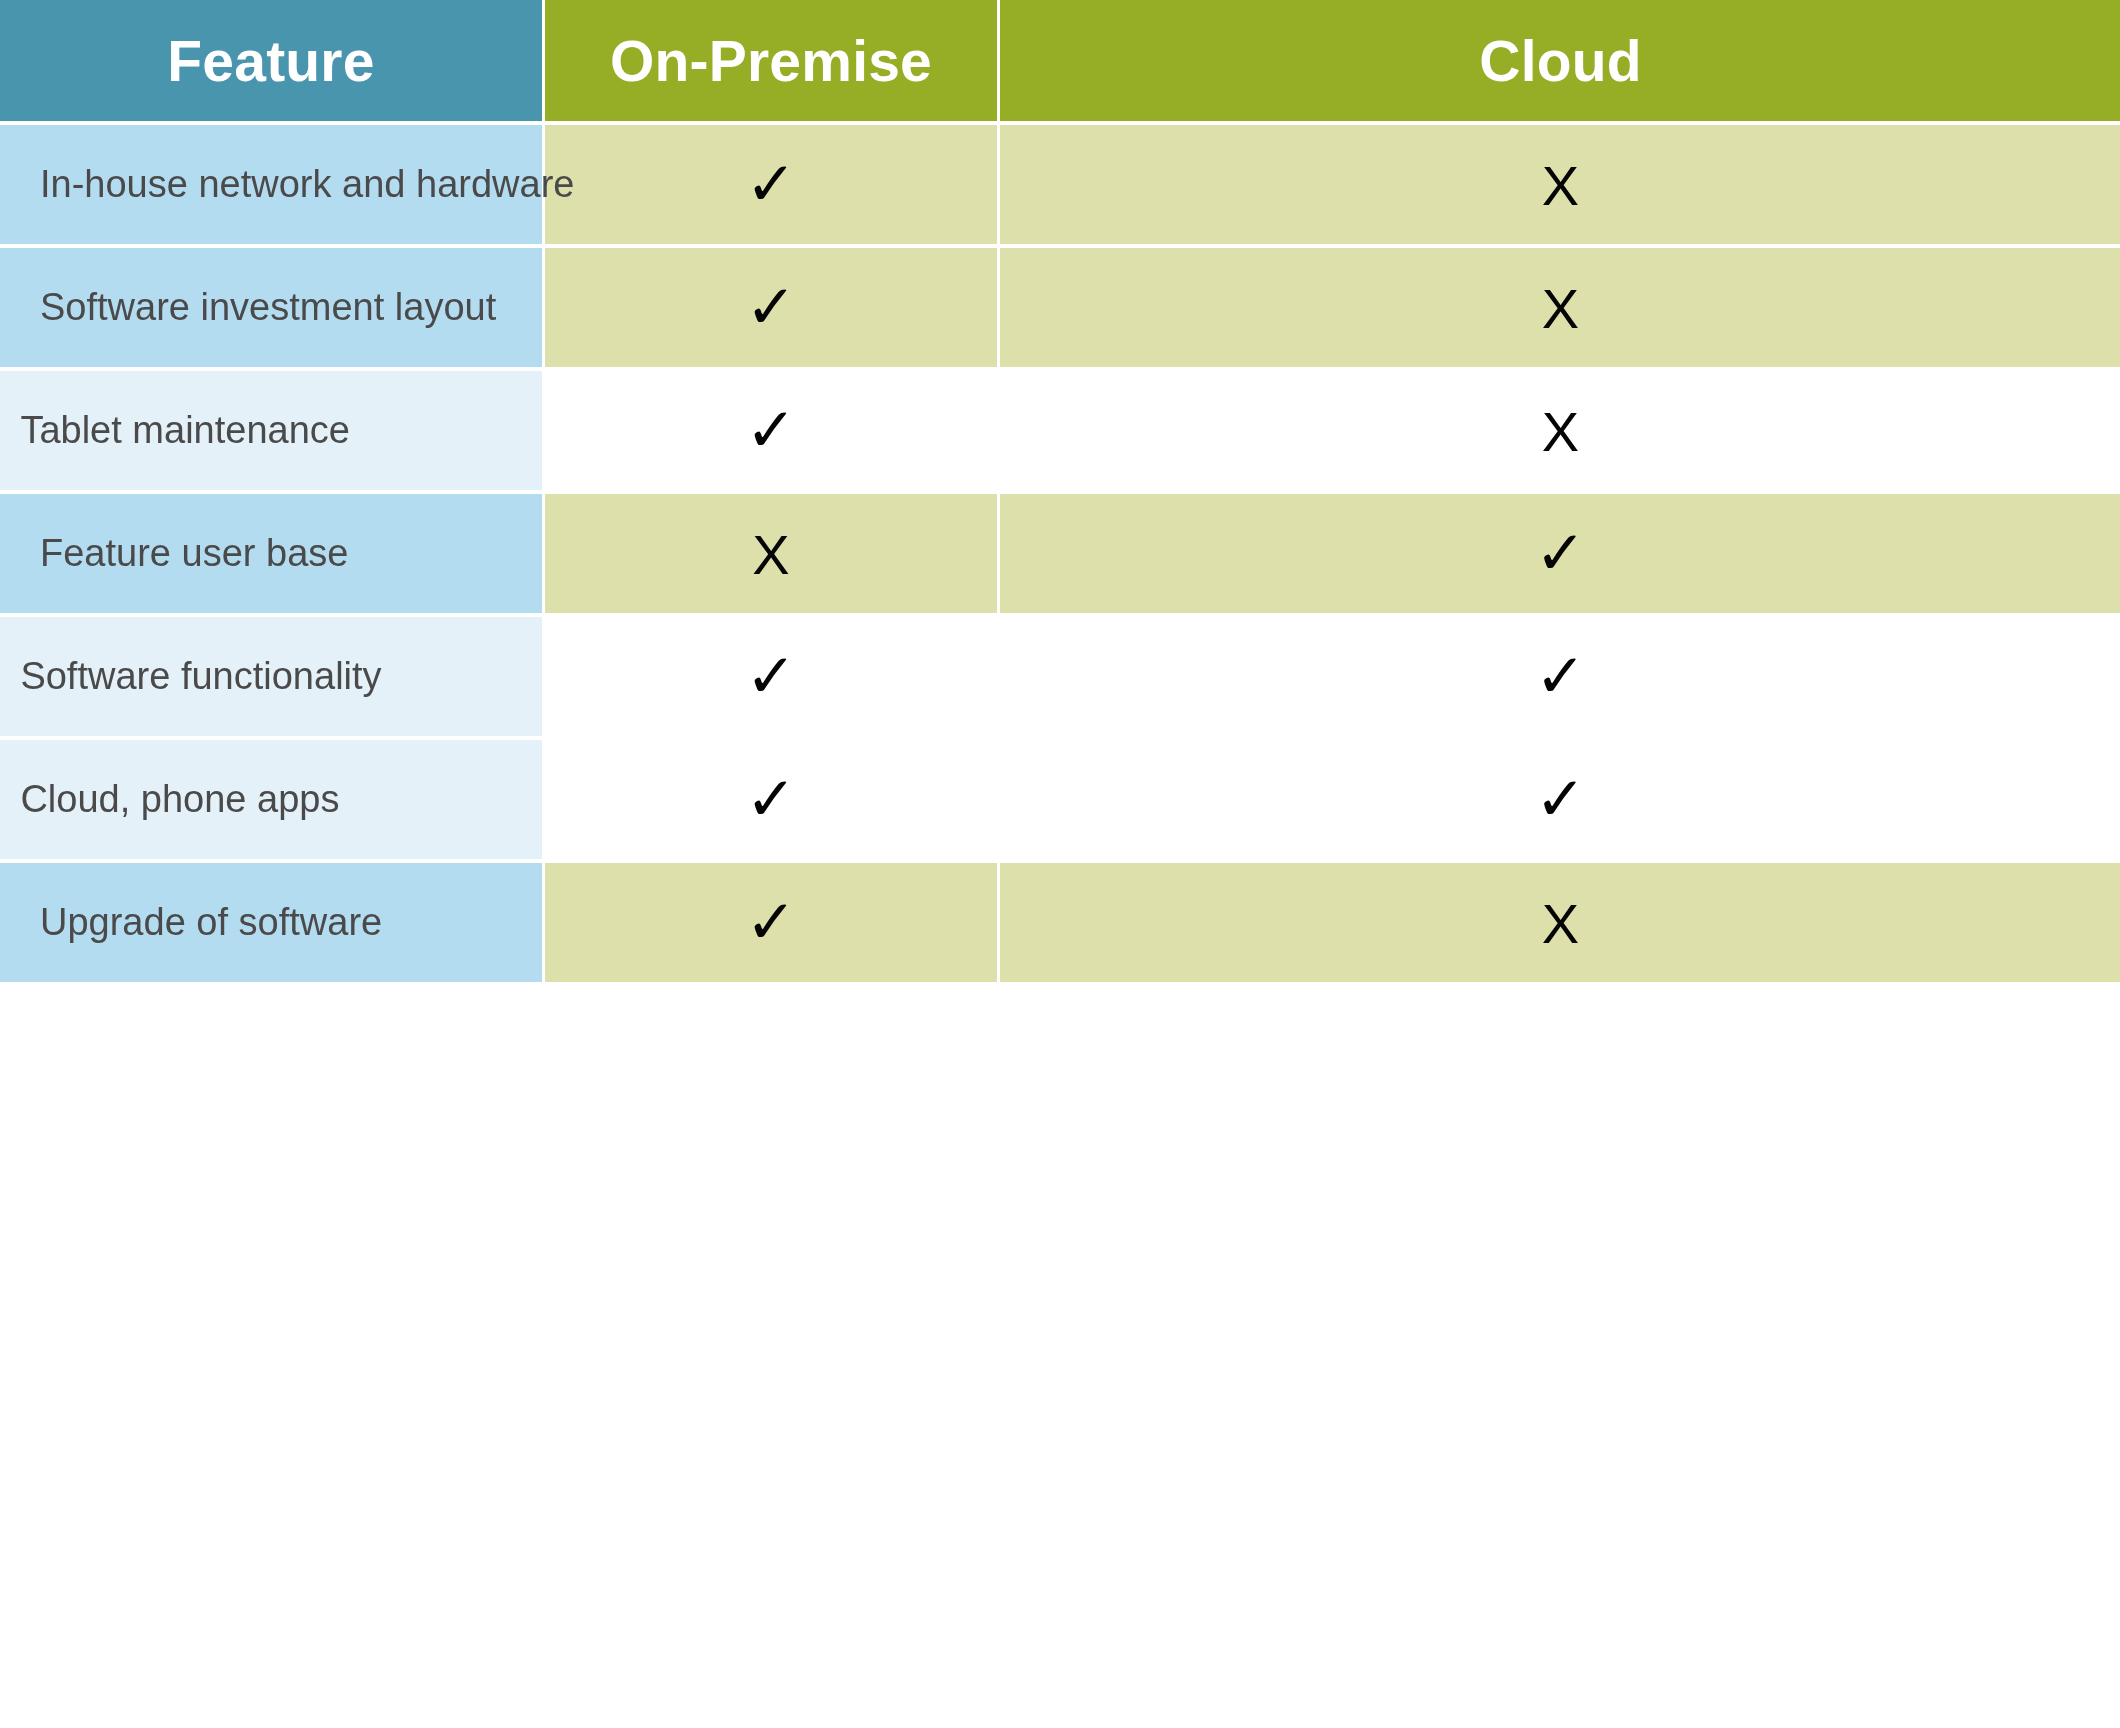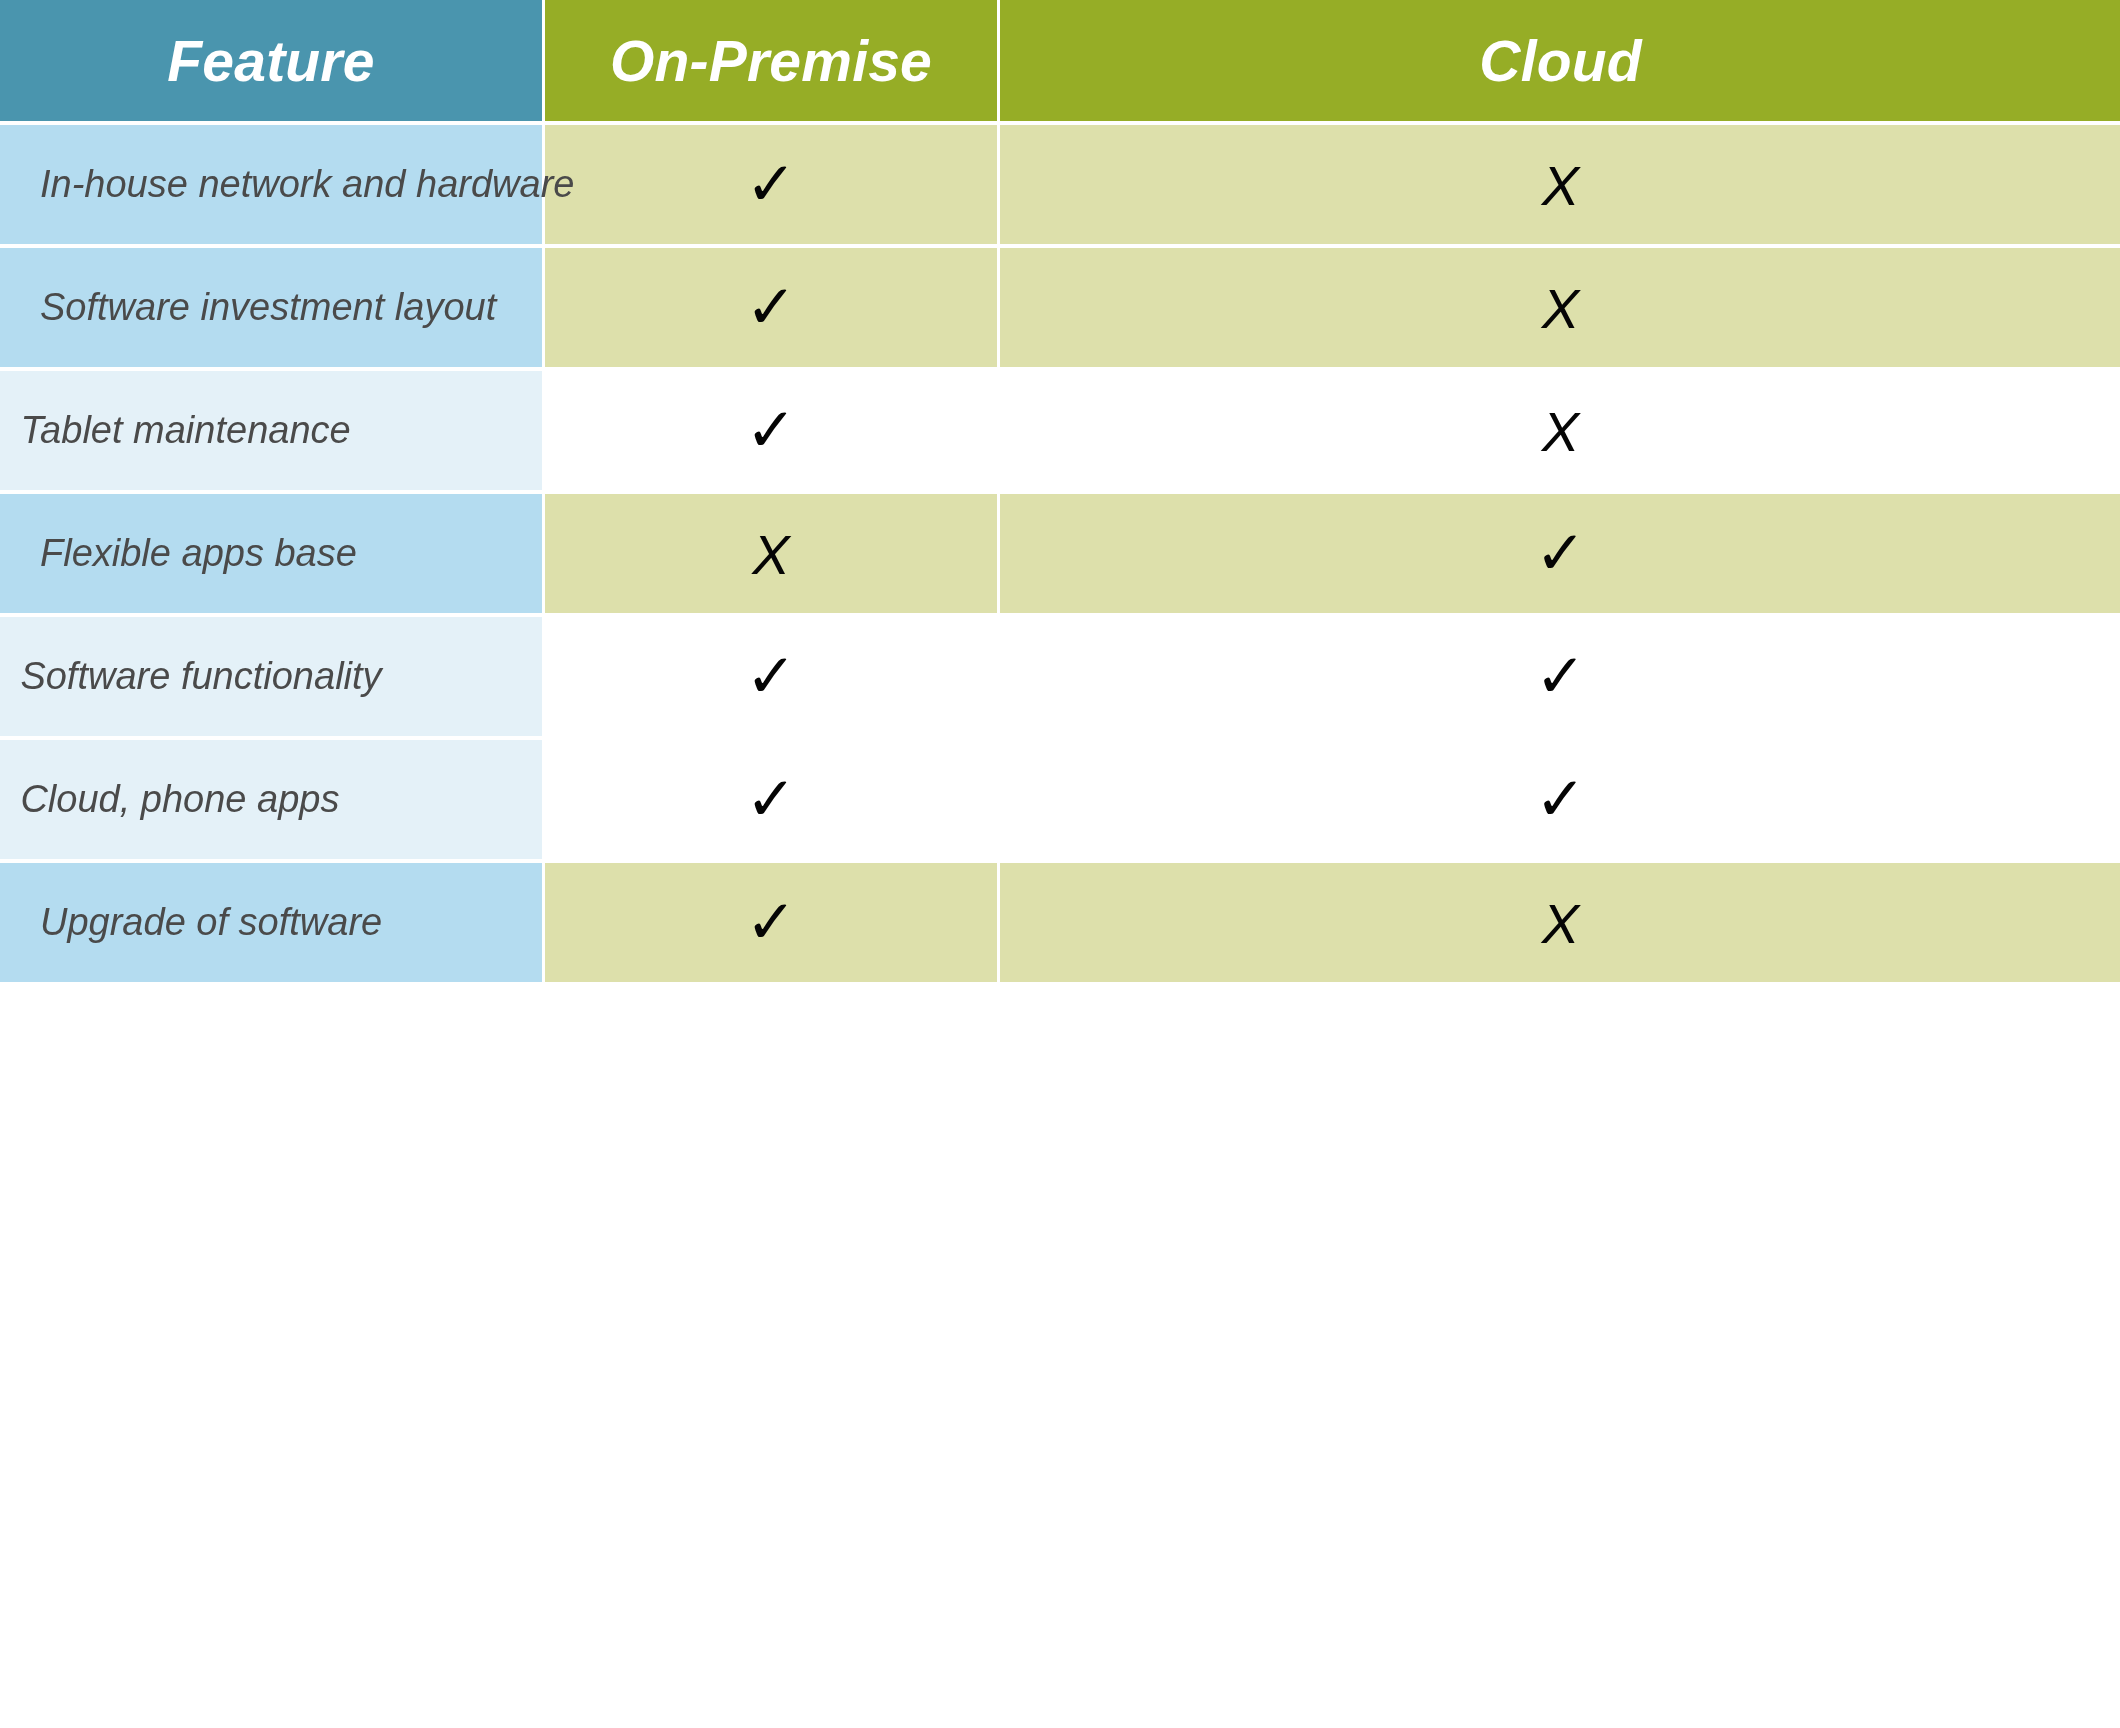--- a/index.html
+++ b/index.html
@@ -14,21 +14,20 @@
     font-family: "Liberation Sans", "DejaVu Sans", sans-serif;
     overflow: hidden;
   }
 
   .table-wrap {
     width: 2120px;
     height: 1729px;
     position: relative;
     background: #ffffff;
     box-sizing: border-box;
-    font-style: italic;
   }
 
   .cmp-table {
     width: 2120px;
     border-collapse: separate;
     border-spacing: 0;
     table-layout: fixed;
   }
 
   col.col-feature  { width: 545px; }
@@ -128,21 +127,21 @@
           <td class="c-feature">Software investment layout</td>
           <td class="c-mark c-onprem"><span class="mark-glyph mark-check">✓</span></td>
           <td class="c-mark c-cloud"><span class="mark-glyph mark-cross">X</span></td>
         </tr>
         <tr class="row band-even">
           <td class="c-feature">Tablet maintenance</td>
           <td class="c-mark c-onprem"><span class="mark-glyph mark-check">✓</span></td>
           <td class="c-mark c-cloud"><span class="mark-glyph mark-cross">X</span></td>
         </tr>
         <tr class="row band-odd">
-          <td class="c-feature">Flexible apps base</td>
+          <td class="c-feature">Feature user base</td>
           <td class="c-mark c-onprem"><span class="mark-glyph mark-cross">X</span></td>
           <td class="c-mark c-cloud"><span class="mark-glyph mark-check">✓</span></td>
         </tr>
         <tr class="row band-even">
           <td class="c-feature">Software functionality</td>
           <td class="c-mark c-onprem"><span class="mark-glyph mark-check">✓</span></td>
           <td class="c-mark c-cloud"><span class="mark-glyph mark-check">✓</span></td>
         </tr>
         <tr class="row band-even">
           <td class="c-feature">Cloud, phone apps</td>

